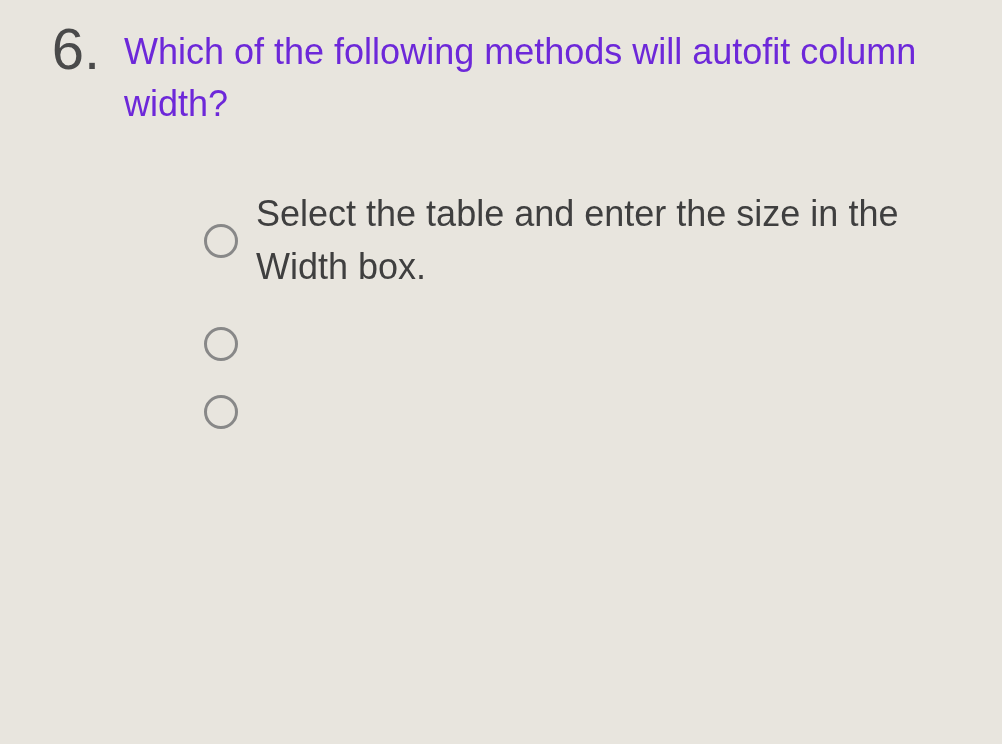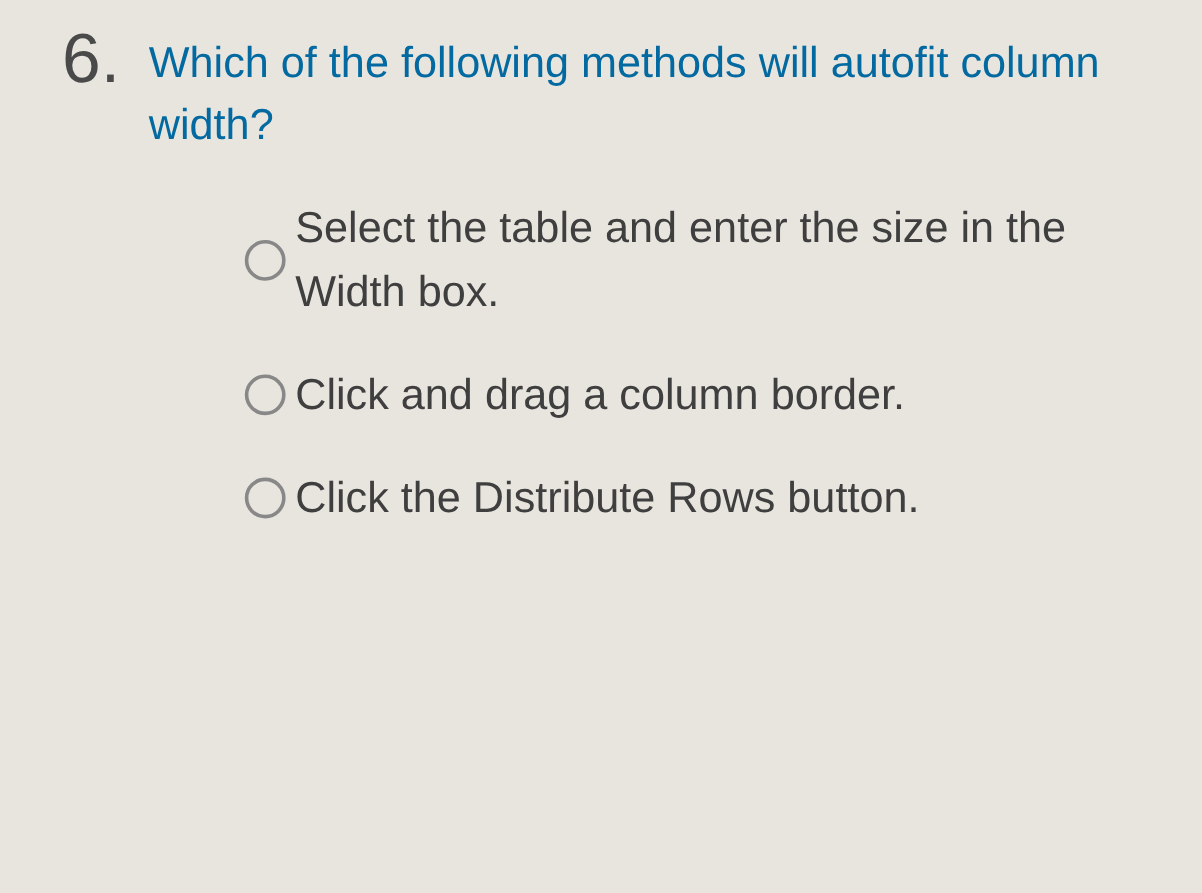--- a/index.html
+++ b/index.html
@@ -28,31 +28,31 @@
       line-height: 1;
       min-width: 70px;
       text-align: right;
     }
     .question-body {
       flex: 1;
       padding-top: 6px;
     }
     .question-text {
       font-size: 36px;
-      color: #0369a1;
+      color: #6d28d9;
       line-height: 1.45;
-      margin-bottom: 34px;
+      margin-bottom: 58px;
     }
     .options-list {
       padding-left: 80px;
     }
     .option-row {
       display: flex;
       align-items: center;
-      gap: 8px;
+      gap: 18px;
       margin-bottom: 34px;
     }
     .radio-circle {
       width: 34px;
       height: 34px;
       border: 3px solid #888;
       border-radius: 50%;
       flex-shrink: 0;
       background: transparent;
     }
@@ -71,24 +71,22 @@
     <div class="question-text">Which of the following methods will autofit column width?</div>
     <div class="options-list">
 
       <div class="option-row">
         <div class="radio-circle"></div>
         <div class="option-text">Select the table and enter the size in the Width box.</div>
       </div>
 
       <div class="option-row">
         <div class="radio-circle"></div>
-        <div class="option-text">Click and drag a column border.</div>
       </div>
 
 
       <div class="option-row">
         <div class="radio-circle"></div>
-        <div class="option-text">Click the Distribute Rows button.</div>
       </div>
 
     </div>
   </div>
 </div>
 
 </body></html>

